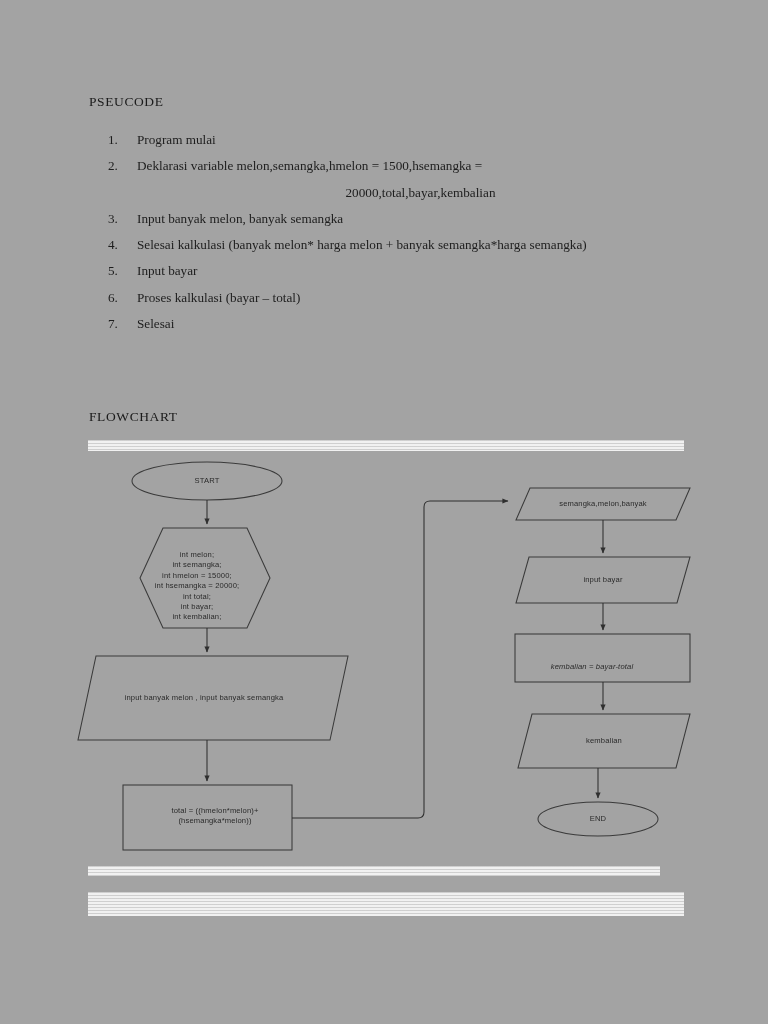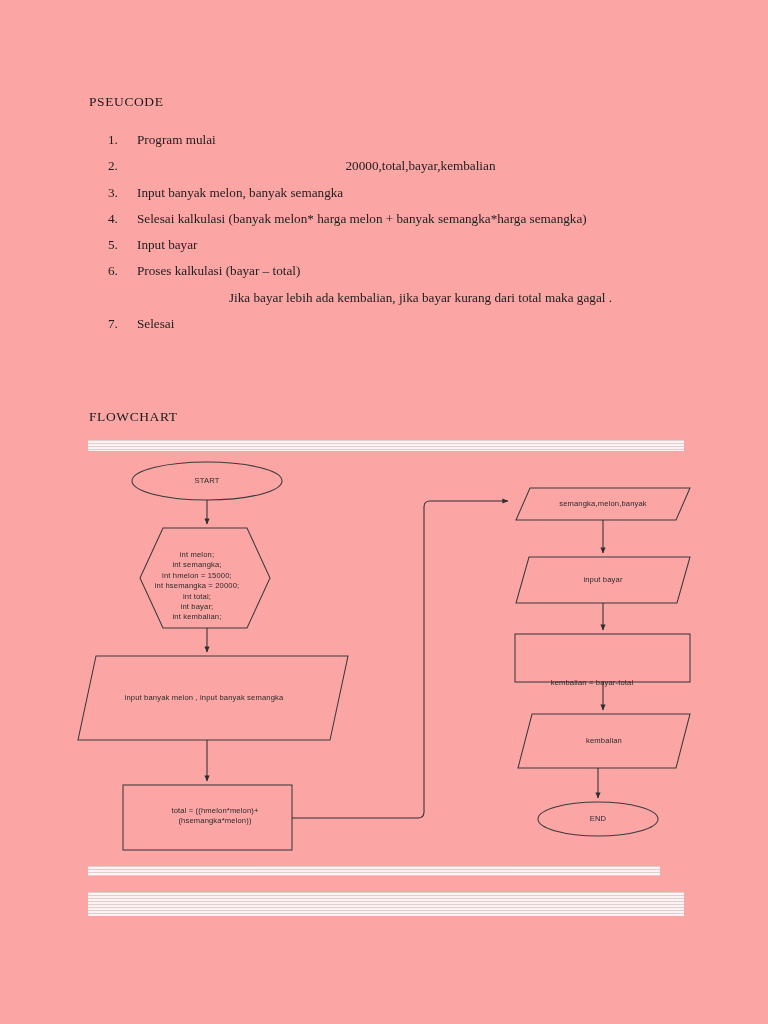--- a/index.html
+++ b/index.html
@@ -12,21 +12,21 @@
     height: 1024px;
     position: relative;
     overflow: hidden;
     font-family: "Liberation Serif", serif;
     color: #1a1a1a;
   }
 
   .page {
     position: absolute;
     inset: 0;
-    background: #fca5a5;
+    background: #a3a3a3;
   }
 
   
   .section-heading {
     position: absolute;
     font-family: "Liberation Serif", serif;
     font-size: 13.5px;
     letter-spacing: 0.6px;
     color: #1b1b1b;
   }
@@ -106,38 +106,38 @@
 
   <div class="section-heading" id="pseucode-heading">PSEUCODE</div>
 
   <ol class="pseudo-list">
     <li class="pseudo-item">
       <span class="pseudo-num">1.</span>
       <span>Program mulai</span>
     </li>
     <li class="pseudo-item">
       <span class="pseudo-num">2.</span>
+      <span>Deklarasi variable melon,semangka,hmelon = 1500,hsemangka =</span>
       <span class="pseudo-cont">20000,total,bayar,kembalian</span>
     </li>
     <li class="pseudo-item">
       <span class="pseudo-num">3.</span>
       <span>Input banyak melon, banyak semangka</span>
     </li>
     <li class="pseudo-item">
       <span class="pseudo-num">4.</span>
       <span>Selesai kalkulasi (banyak melon* harga melon + banyak semangka*harga semangka)</span>
     </li>
     <li class="pseudo-item">
       <span class="pseudo-num">5.</span>
       <span>Input bayar</span>
     </li>
     <li class="pseudo-item">
       <span class="pseudo-num">6.</span>
       <span>Proses kalkulasi (bayar – total)</span>
-      <span class="pseudo-cont">Jika bayar lebih ada kembalian, jika bayar kurang dari total maka gagal .</span>
     </li>
     <li class="pseudo-item">
       <span class="pseudo-num">7.</span>
       <span>Selesai</span>
     </li>
   </ol>
 
   <div class="section-heading" id="flowchart-heading">FLOWCHART</div>
 
   <div class="scanband" id="scanband-top"></div>
@@ -194,21 +194,21 @@
 
   <div class="fc-label" style="left:78px; top:693px; width:252px;">input banyak melon , input banyak semangka</div>
 
   <div class="fc-label multiline" style="left:123px; top:806px; width:184px;">total = ((hmelon*melon)+
 (hsemangka*melon))</div>
 
   <div class="fc-label" style="left:516px; top:499px; width:174px;">semangka,melon,banyak</div>
 
   <div class="fc-label" style="left:516px; top:575px; width:174px;">input bayar</div>
 
-  <div class="fc-label" style="left:515px; top:678px; width:154px;">kembalian = bayar-total</div>
+  <div class="fc-label" style="left:515px; top:662px; width:154px;font-style:italic;">kembalian = bayar-total</div>
 
   <div class="fc-label" style="left:518px; top:736px; width:172px;">kembalian</div>
 
   <div class="fc-label" style="left:538px; top:814px; width:120px;">END</div>
 
   <div class="scanband" id="scanband-mid"></div>
   <div class="scanband" id="scanband-bottom"></div>
 
 </div>
 

